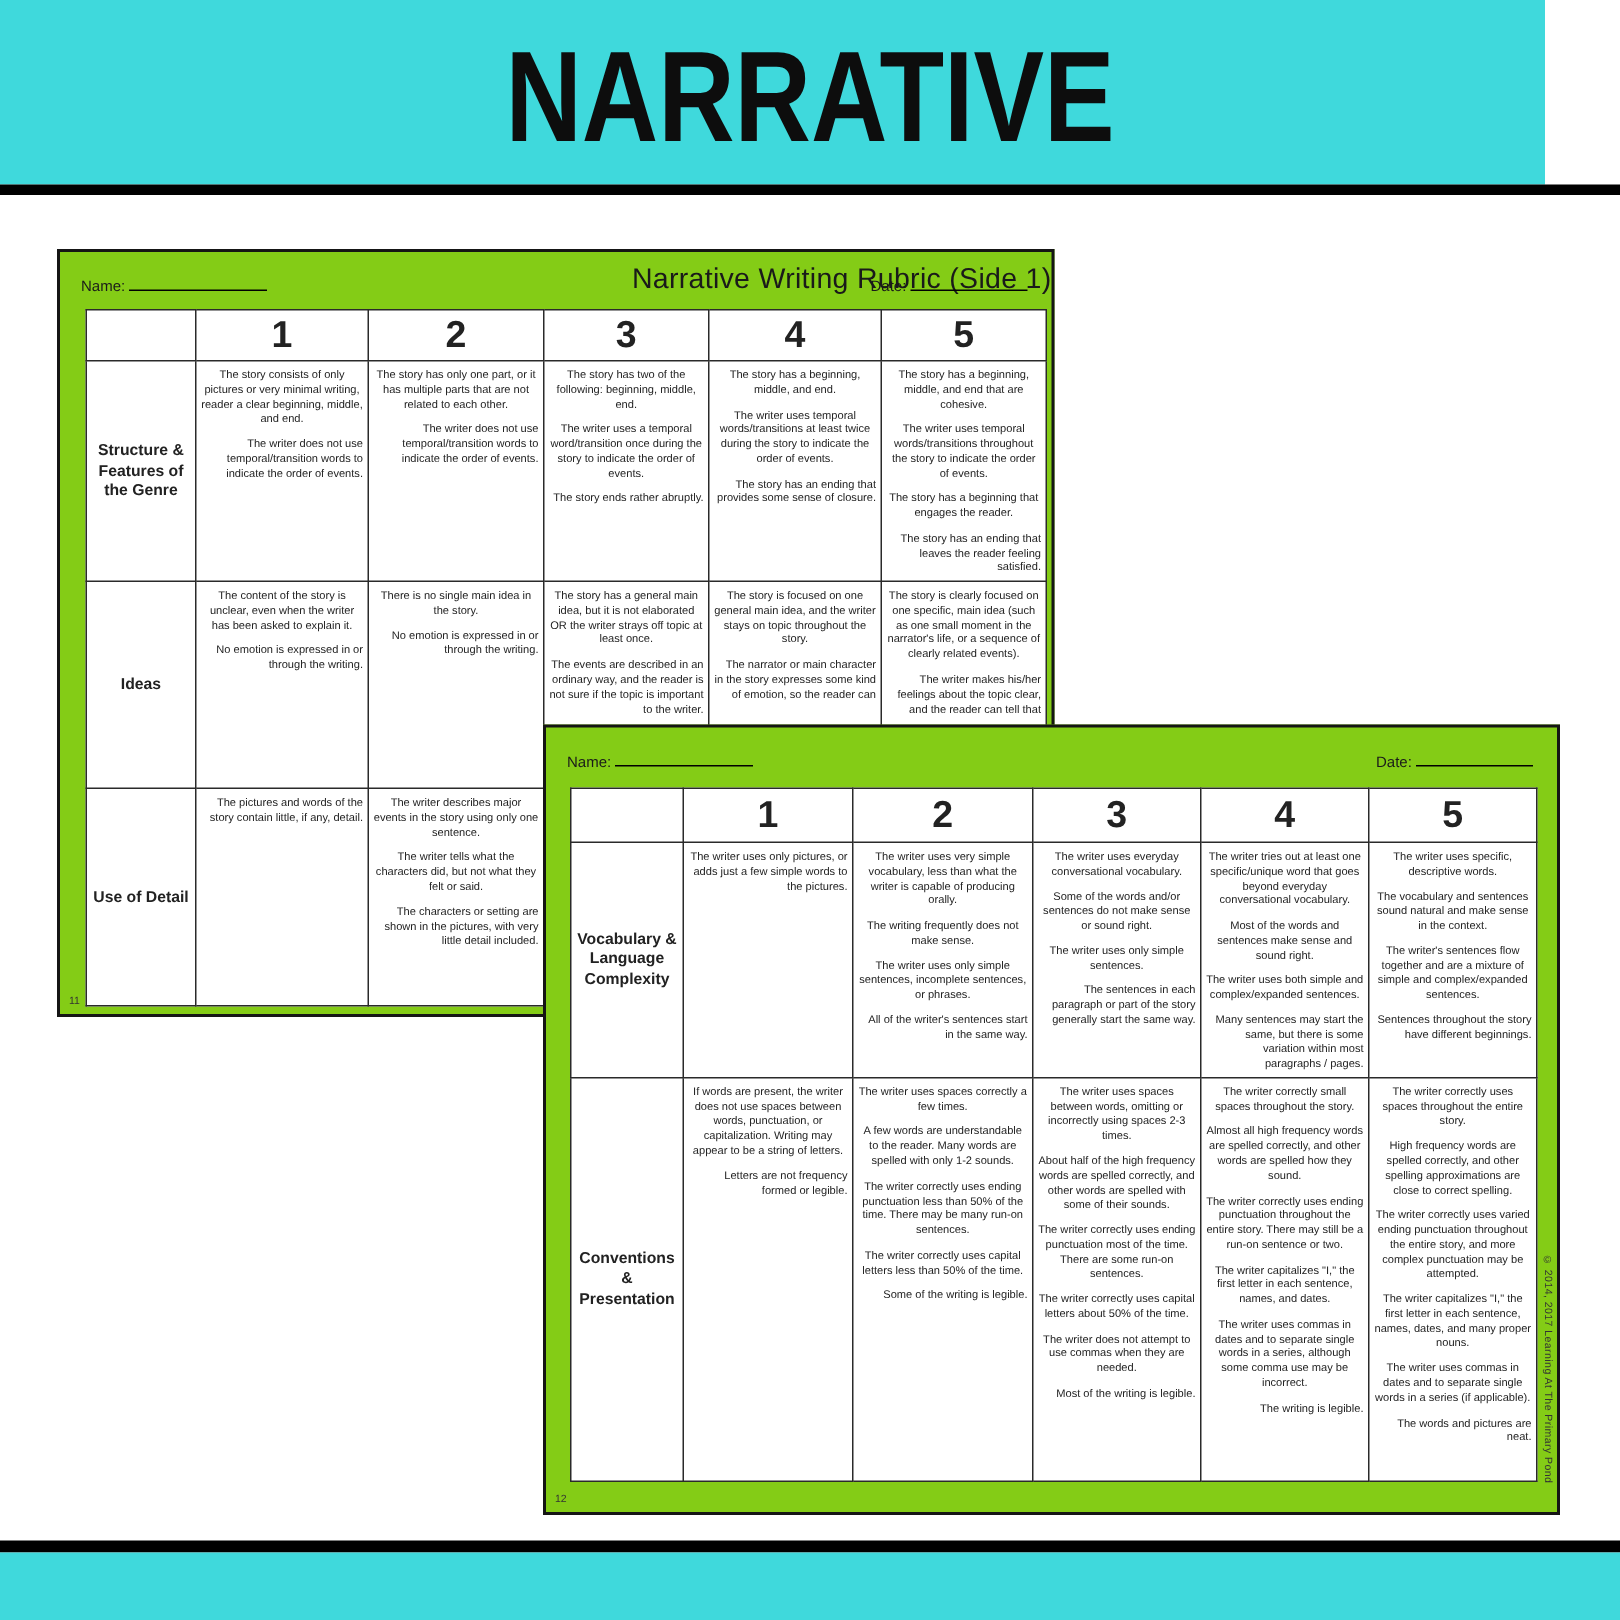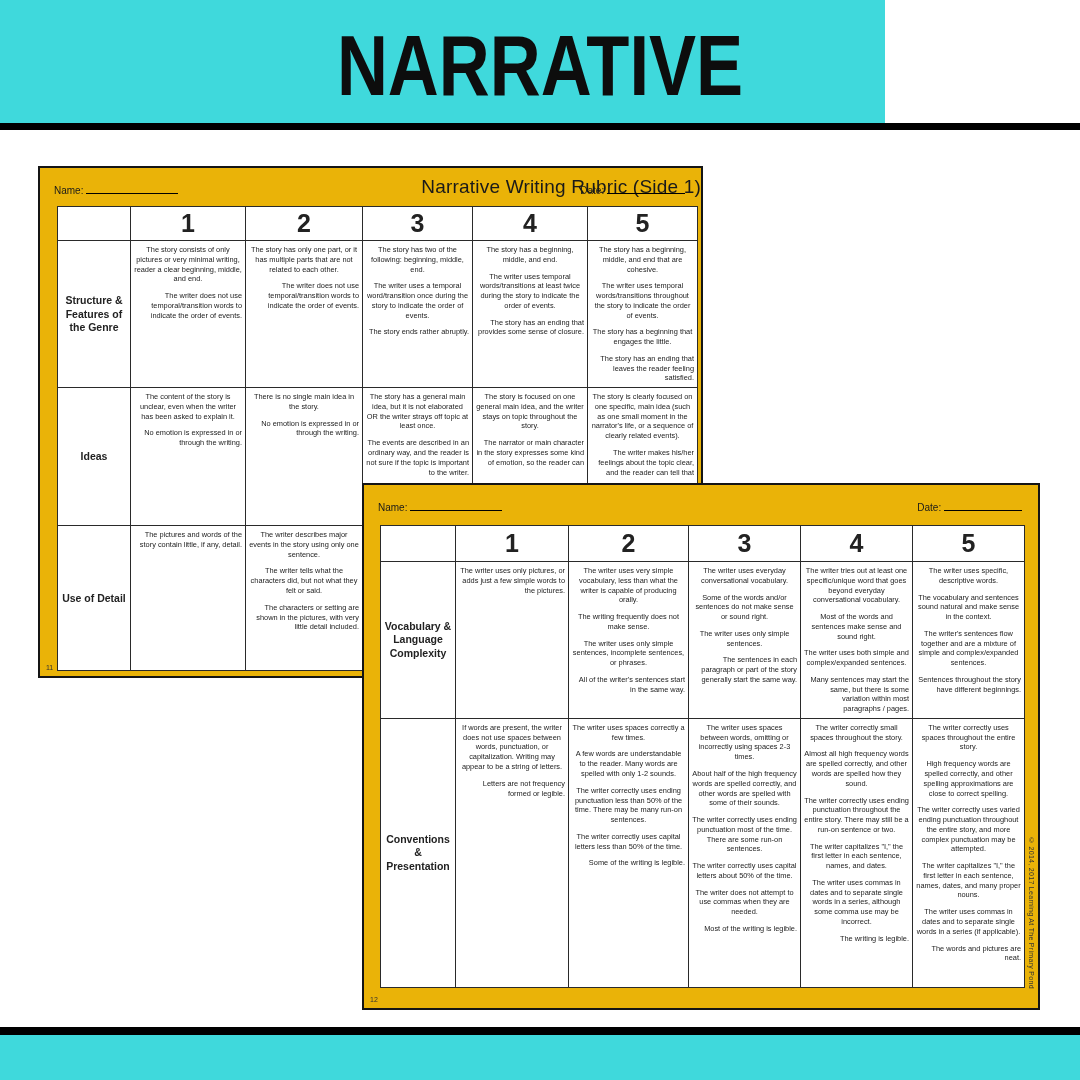--- a/index.html
+++ b/index.html
@@ -1,32 +1,32 @@
 <!DOCTYPE html>
 <html><head>
 <meta charset="utf-8">
 <style>
   html,body{margin:0;padding:0;}
   body{
     width:1080px;height:1080px;position:relative;overflow:hidden;
     background:#ffffff;font-family:"Liberation Sans", sans-serif;color:#1a1a1a;
   }
   
-  .banner-top{position:absolute;left:0;top:0;width:885px;height:123px;}
+  .banner-top{position:absolute;left:0;top:0;width:1030px;height:123px;}
   .banner-top-divider{position:absolute;left:0;top:123px;width:1080px;height:7px;background:#000;}
   .banner-title{
     position:absolute;left:0;top:0;width:1080px;height:123px;line-height:130px;
     text-align:center;font-size:86px;font-weight:900;letter-spacing:0px;color:#0d0d0d;
     transform:scaleX(0.82);transform-origin:center;
   }
   .banner-bottom-divider{position:absolute;left:0;top:1027px;width:1080px;height:8px;background:#000;}
   .banner-bottom{position:absolute;left:0;top:1035px;width:1080px;height:45px;}
 
   
-  .sheet{position:absolute;background:#eab308;border:2px solid #151515;box-sizing:border-box;}
+  .sheet{position:absolute;background:#84cc16;border:2px solid #151515;box-sizing:border-box;}
   #page1{left:38px;top:166px;width:665px;height:512px;z-index:1;}
   #page2{left:362px;top:483px;width:678px;height:527px;z-index:2;}
 
   .sheet-title{position:absolute;top:8px;left:0;width:100%;text-align:right;
     font-size:19px;font-weight:normal;letter-spacing:0.2px;}
   .name-field{position:absolute;left:14px;top:16px;font-size:10px;white-space:nowrap;}
   .date-field{position:absolute;right:16px;top:16px;font-size:10px;white-space:nowrap;}
   .blank-line{display:inline-block;border-bottom:1.2px solid #000;height:9px;vertical-align:baseline;}
   .name-field .blank-line{width:92px;}
   .date-field .blank-line{width:78px;}
@@ -105,21 +105,21 @@
             <div class="para">The story ends rather abruptly.</div>
           </td>
           <td>
             <div class="para">The story has a beginning, middle, and end.</div>
             <div class="para">The writer uses temporal words/transitions at least twice during the story to indicate the order of events.</div>
             <div class="para">The story has an ending that provides some sense of closure.</div>
           </td>
           <td>
             <div class="para">The story has a beginning, middle, and end that are cohesive.</div>
             <div class="para">The writer uses temporal words/transitions throughout the story to indicate the order of events.</div>
-            <div class="para">The story has a beginning that engages the little.</div>
+            <div class="para">The story has a beginning that engages the reader.</div>
             <div class="para">The story has an ending that leaves the reader feeling satisfied.</div>
           </td>
         </tr>
         <tr class="body-row-1">
           <td class="row-label">Ideas</td>
           <td>
             <div class="para">The content of the story is unclear, even when the writer has been asked to explain it.</div>
             <div class="para">No emotion is expressed in or through the writing.</div>
           </td>
           <td>

